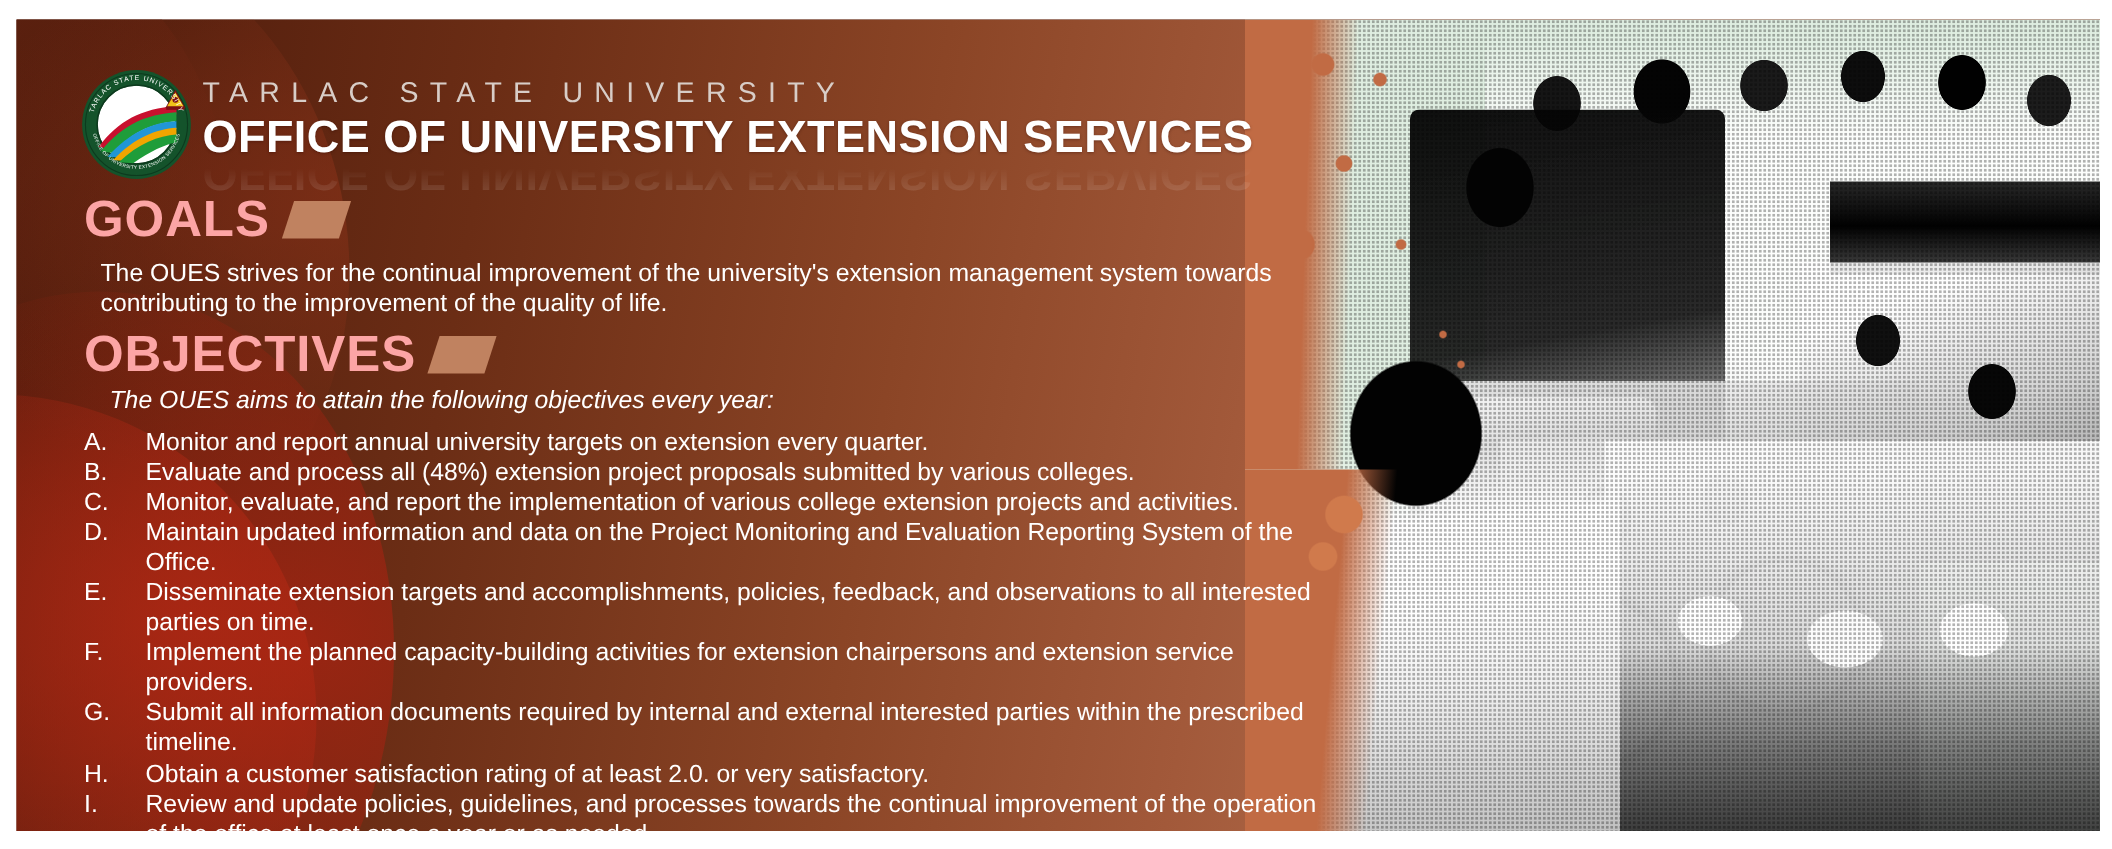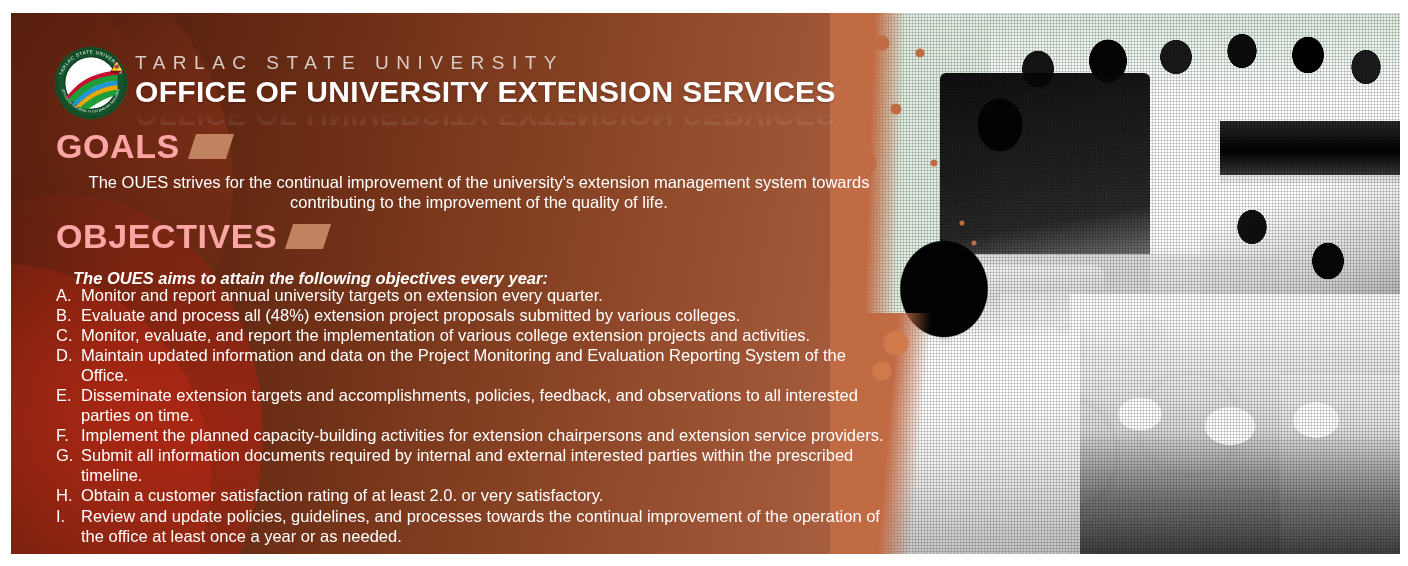--- a/index.html
+++ b/index.html
@@ -205,37 +205,37 @@
   .accent-para {
     width:38px; height:25px; background:#c08260;
     transform:skewX(-18deg);
   }
 
   #goals-head { left:45px; top:116px; }
   #objectives-head { left:45px; top:206px;text-align:right; }
 
   
   .goals-body {
-    position:absolute; left:68px; top:159px; width:800px;
-    font-size:16.5px; color:#ffffff; line-height:1.22; font-weight:400;text-align:center;
+    position:absolute; left:56px; top:159px; width:800px;
+    font-size:16.5px; color:#ffffff; line-height:1.22; font-weight:400;
   }
   .obj-lead {
-    position:absolute; left:62px; top:256px; width:820px;
-    font-size:16.5px; font-weight:bold; font-style:italic; color:#ffffff;
+    position:absolute; left:62px; top:245px; width:820px;
+    font-size:16.5px; font-weight:normal; font-style:italic; color:#ffffff;
     line-height:1.2;
   }
   .obj-list {
     position:absolute; left:45px; top:272px; width:830px;
     font-size:16.5px; color:#ffffff; line-height:1.215; list-style:none;
   }
   .obj-list li {
     display:flex; gap:6px; margin-bottom:0px;
   }
   .obj-list .marker { width:19px; flex:0 0 19px; }
-  .obj-list .otext { flex:1 1 auto; }
+  .obj-list .otext { flex:1 1 auto;margin-left:16px; }
 </style>
 </head>
 <body>
 
 <div class="banner-frame">
 
   <div class="bg-gradient"></div>
   <div class="swoosh swoosh-4"></div>
   <div class="swoosh swoosh-1"></div>
   <div class="swoosh swoosh-2"></div>

